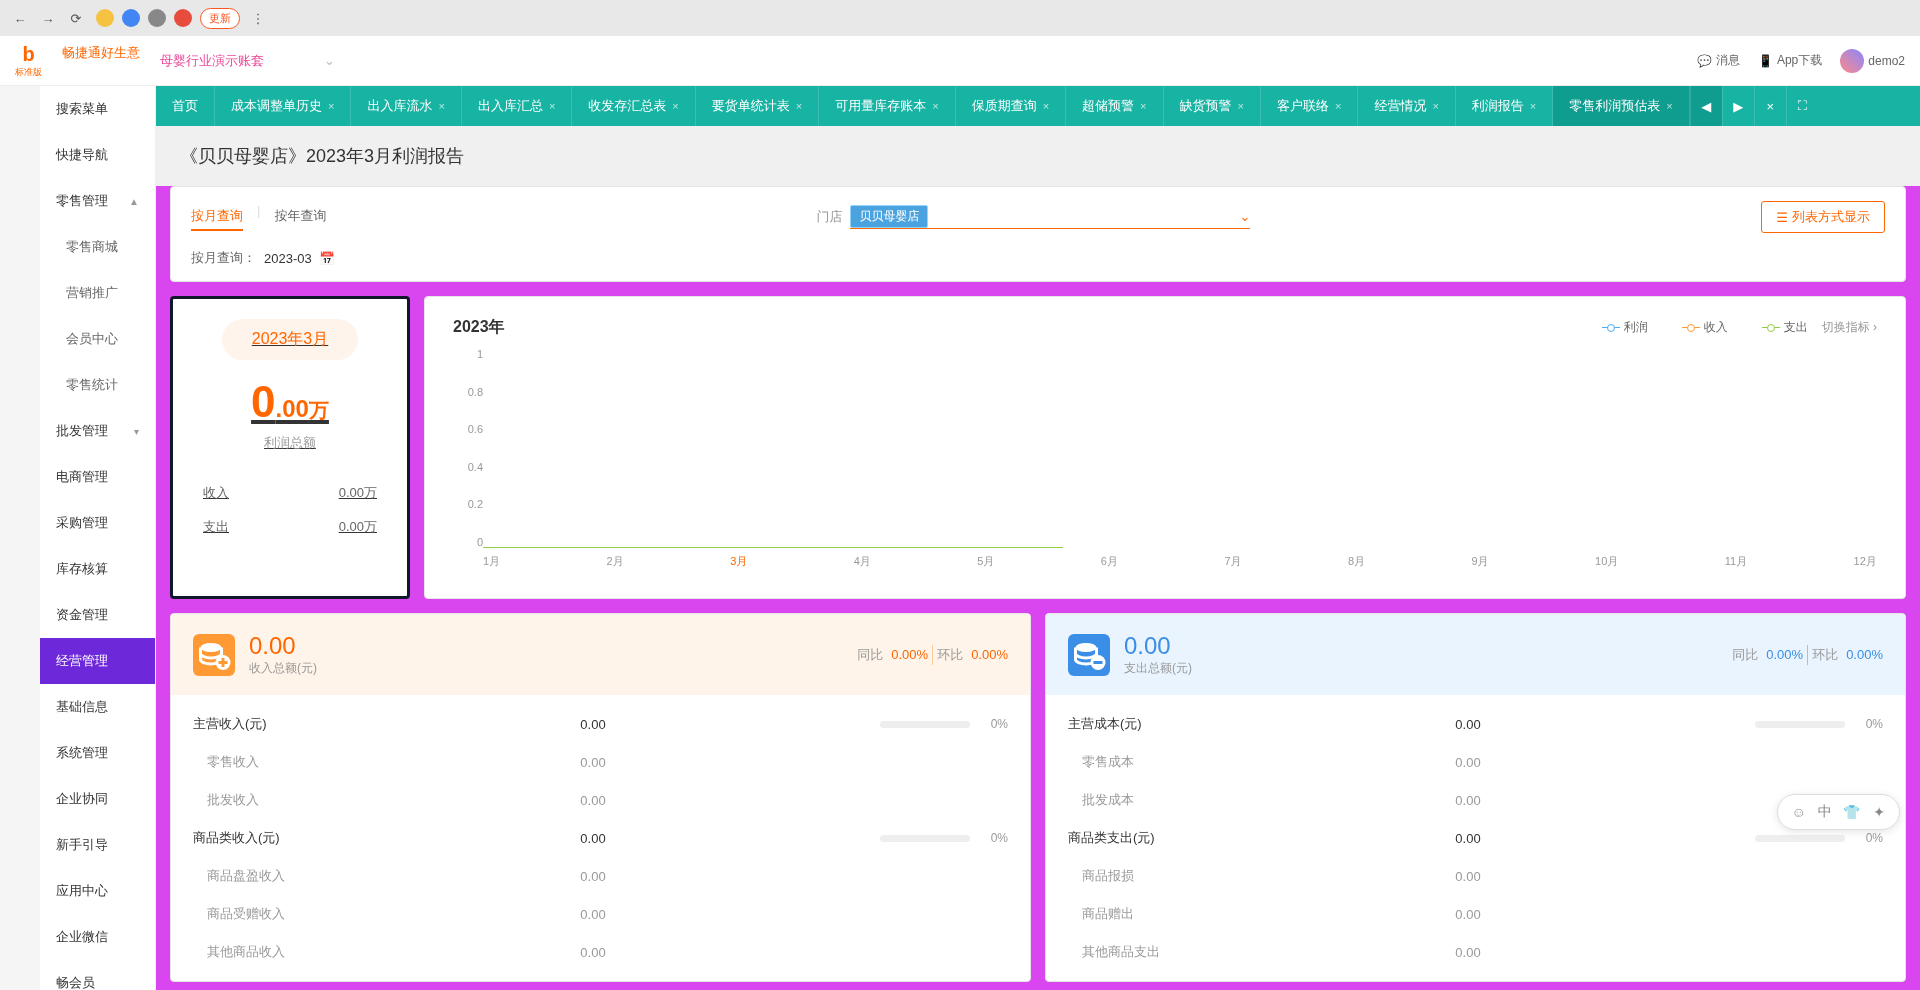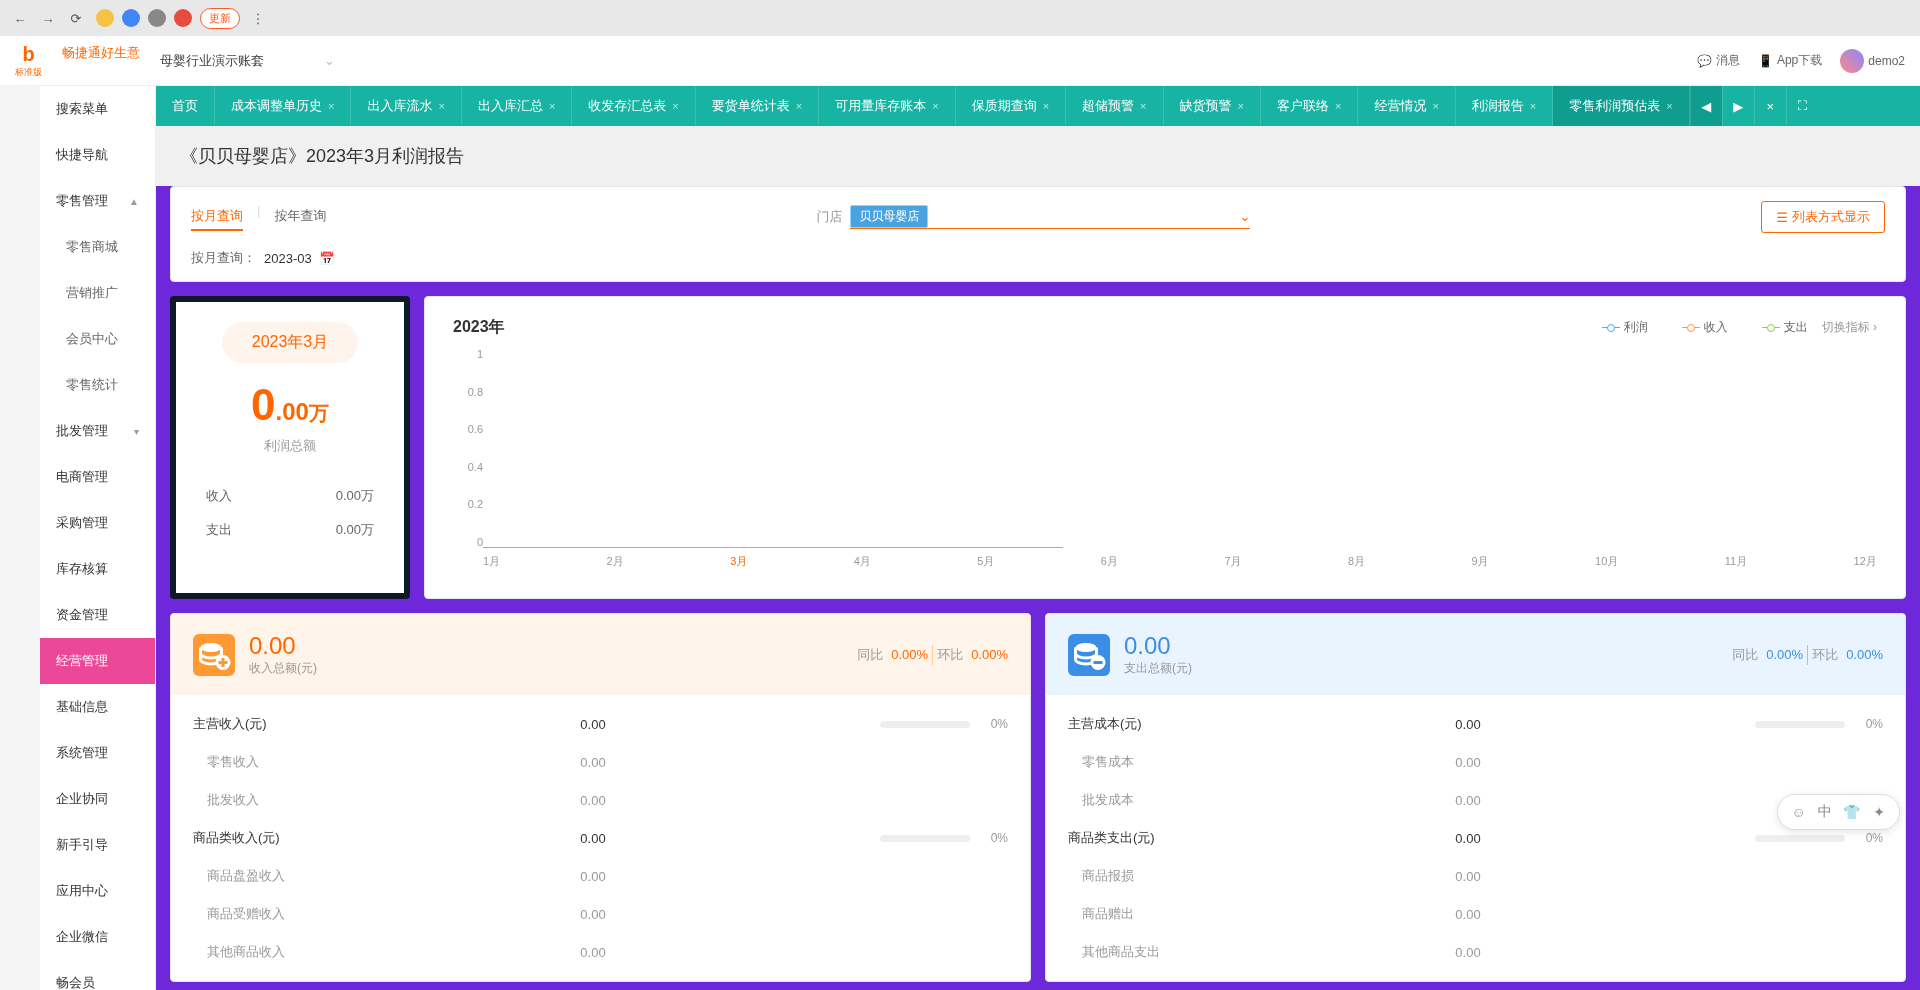--- a/index.html
+++ b/index.html
@@ -13,38 +13,38 @@
 .url-bar::before { content: "🔒"; position: absolute; left: 8px; font-size: 10px; }
 .browser-right { display: flex; gap: 8px; align-items: center; }
 .browser-icon { width: 18px; height: 18px; border-radius: 50%; background: #ccc; }
 .update-btn { background: #fff; border: 1px solid #ff5722; color: #ff5722; padding: 2px 8px; border-radius: 12px; font-size: 11px; }
 
 
 .app-header { height: 50px; background: #fff; display: flex; align-items: center; padding: 0 15px; border-bottom: 1px solid #eee; }
 .logo-box { display: flex; flex-direction: column; align-items: center; margin-right: 20px; }
 .logo-icon { font-size: 20px; color: #ff6600; font-weight: bold; }
 .logo-sub { font-size: 9px; color: #ff6600; }
-.account-select { display: flex; align-items: center; color: #404040; font-size: 13px; cursor: pointer; }
+.account-select { display: flex; align-items: center; color: #ec4899; font-size: 13px; cursor: pointer; }
 .account-select::after { content: "⌄"; margin-left: 60px; color: #bbb; }
 .header-right { margin-left: auto; display: flex; gap: 18px; align-items: center; font-size: 12px; color: #666; }
 .header-item { display: flex; align-items: center; gap: 4px; cursor: pointer; }
 .avatar { width: 24px; height: 24px; border-radius: 50%; background: linear-gradient(45deg, #f88, #88f); }
 
 
 .main-wrap { display: flex; height: 904px; padding-left: 40px; }
 
 
 .sidebar { width: 116px; background: #fff; border-right: 1px solid #eee; overflow-y: auto; }
 .side-item { padding: 14px 16px; cursor: pointer; font-size: 13px; color: #333; display: flex; align-items: center; justify-content: space-between; }
 .side-item.sub { padding-left: 26px; color: #666; }
-.side-item.active { background: #ec4899; color: #fff; text-align: center; }
+.side-item.active { background: #6d28d9; color: #fff; text-align: center; }
 .side-item .arrow { font-size: 10px; color: #999; }
 
 
-.content { flex: 1; display: flex; flex-direction: column; background: #6d28d9; }
+.content { flex: 1; display: flex; flex-direction: column; background: #d946ef; }
 
 
 .tab-bar { height: 40px; background: #17b3a3; display: flex; align-items: stretch; color: #fff; font-size: 13px; }
 .tab { padding: 0 16px; display: flex; align-items: center; gap: 6px; cursor: pointer; white-space: nowrap; border-right: 1px solid rgba(255,255,255,0.15); }
 .tab.active { background: #0f9d8f; }
 .tab .close { font-size: 11px; opacity: 0.7; }
 .tab-ctrl { width: 32px; display: flex; align-items: center; justify-content: center; cursor: pointer; border-left: 1px solid rgba(255,255,255,0.15); }
 .tab-ctrl.active { background: #0f9d8f; }
 
 
@@ -63,21 +63,21 @@
 .store-value { display: flex; align-items: center; border-bottom: 1px solid #ff6600; width: 400px; justify-content: space-between; }
 .store-tag { background: #e6f7ff; border: 1px solid #91d5ff; color: #1890ff; background: #4aa3df; color: #fff; padding: 2px 8px; font-size: 12px; border-radius: 2px; }
 .store-arrow { color: #ff6600; cursor: pointer; }
 .list-btn { margin-left: auto; border: 1px solid #ff6600; color: #ff6600; padding: 6px 14px; border-radius: 3px; background: #fff; cursor: pointer; display: flex; align-items: center; gap: 4px; font-size: 13px; }
 .filter-row2 { margin-top: 16px; display: flex; align-items: center; gap: 8px; font-size: 13px; color: #666; }
 .date-text { color: #333; }
 .cal-icon { color: #ff9933; cursor: pointer; }
 
 
 .summary-row { display: flex; gap: 14px; margin-bottom: 14px; }
-.summary-left { width: 240px; background: #fff; border: 6px solid #0f172a; border-radius: 4px; padding: 20px; display: flex; flex-direction: column; }
+.summary-left { width: 240px; background: #fff; border: 3px solid #0f172a; border-radius: 4px; padding: 20px; display: flex; flex-direction: column; text-decoration: underline; }
 .badge { background: #fff4ec; color: #ff6600; padding: 10px 30px; border-radius: 22px; font-size: 16px; margin: 0 auto 20px; font-weight: 500; }
 .big-num { font-size: 44px; color: #ff6600; font-weight: bold; text-align: center; line-height: 1; }
 .big-num .small { font-size: 24px; }
 .big-num .unit { font-size: 20px; }
 .big-label { text-align: center; color: #999; margin-top: 10px; margin-bottom: 24px; }
 .stat-line { display: flex; justify-content: space-between; padding: 8px 10px; color: #666; font-size: 13px; }
 
 .summary-right { flex: 1; background: #fff; border: 1px solid #e5e5e5; border-radius: 4px; padding: 20px 28px; }
 .chart-header { display: flex; align-items: center; margin-bottom: 10px; }
 .chart-year { font-size: 16px; font-weight: bold; }

